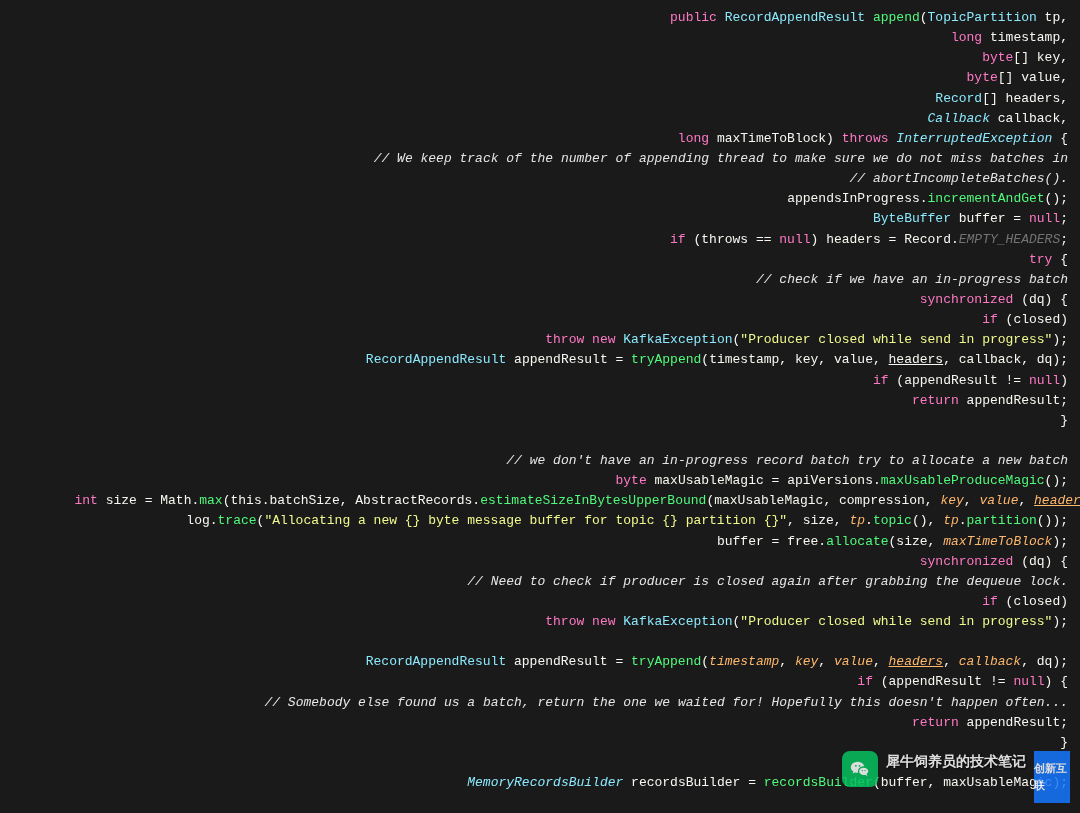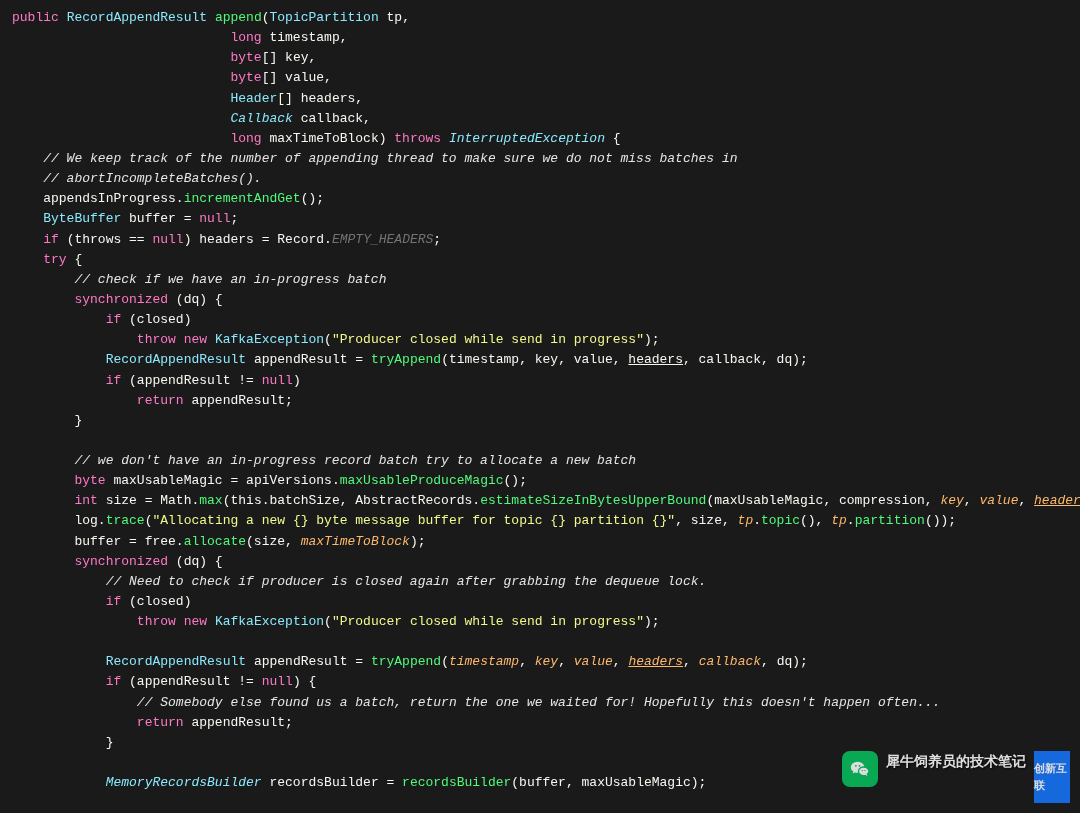--- a/index.html
+++ b/index.html
@@ -19,20 +19,21 @@
       width: 100%;
       height: 100%;
       overflow: hidden;
       position: relative;
     }
     .code-line {
       display: block;
       white-space: pre;
       padding: 0 12px;
       min-height: 20px;
+      text-align: right;
     } 
     .comment { color: #e5e5e5; font-style: italic; } 
     .italic-param { color: #ffb86c; font-style: italic; }
     .orange { color: #737373; }
     .white { color: #f8f8f2; }
     .cyan { color: #8be9fd; }
     .green { color: #50fa7b; }
     .yellow { color: #f1fa8c; }
     .pink { color: #ff79c6; }
     .italic { font-style: italic; }
@@ -84,21 +85,21 @@
 <div class="code-container">
 
   <span class="code-line"><span class="pink">public</span> <span class="cyan">RecordAppendResult</span> <span class="green">append</span><span class="white">(</span><span class="cyan">TopicPartition</span> <span class="white">tp,</span></span>
 
   <span class="code-line">                            <span class="pink">long</span> <span class="white">timestamp,</span></span>
 
   <span class="code-line">                            <span class="pink">byte</span><span class="white">[]</span> <span class="white">key,</span></span>
 
   <span class="code-line">                            <span class="pink">byte</span><span class="white">[]</span> <span class="white">value,</span></span>
 
-  <span class="code-line">                            <span class="cyan">Header</span><span class="white">[]</span> <span class="white">headers,</span></span>
+  <span class="code-line">                            <span class="cyan">Record</span><span class="white">[]</span> <span class="white">headers,</span></span>
 
   <span class="code-line">                            <span class="cyan italic">Callback</span> <span class="white">callback,</span></span>
 
   <span class="code-line">                            <span class="pink">long</span> <span class="white">maxTimeToBlock) </span><span class="pink">throws</span> <span class="cyan italic">InterruptedException</span> <span class="white">{</span></span>
 
   <span class="code-line"><span class="comment">    // We keep track of the number of appending thread to make sure we do not miss batches in</span></span>
 
   <span class="code-line"><span class="comment">    // abortIncompleteBatches().</span></span>
 
   <span class="code-line">    <span class="white">appendsInProgress.</span><span class="green">incrementAndGet</span><span class="white">();</span></span>

